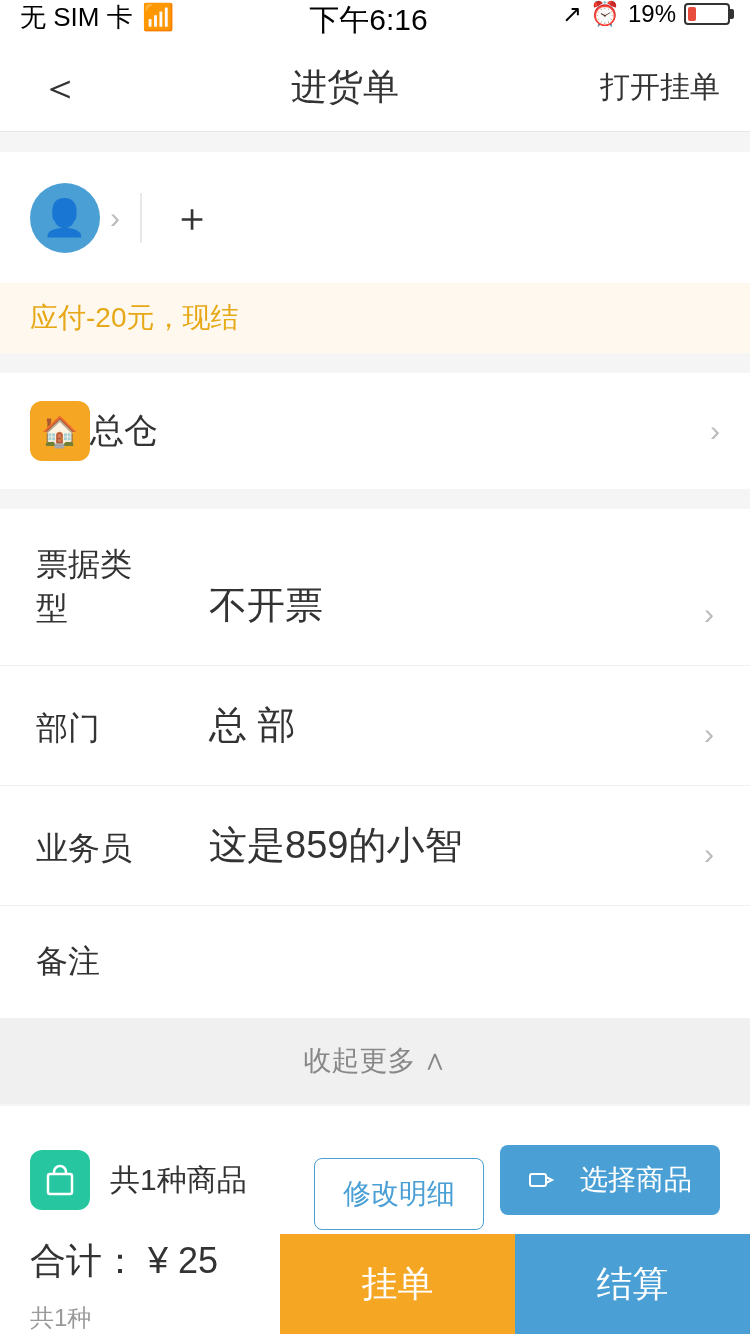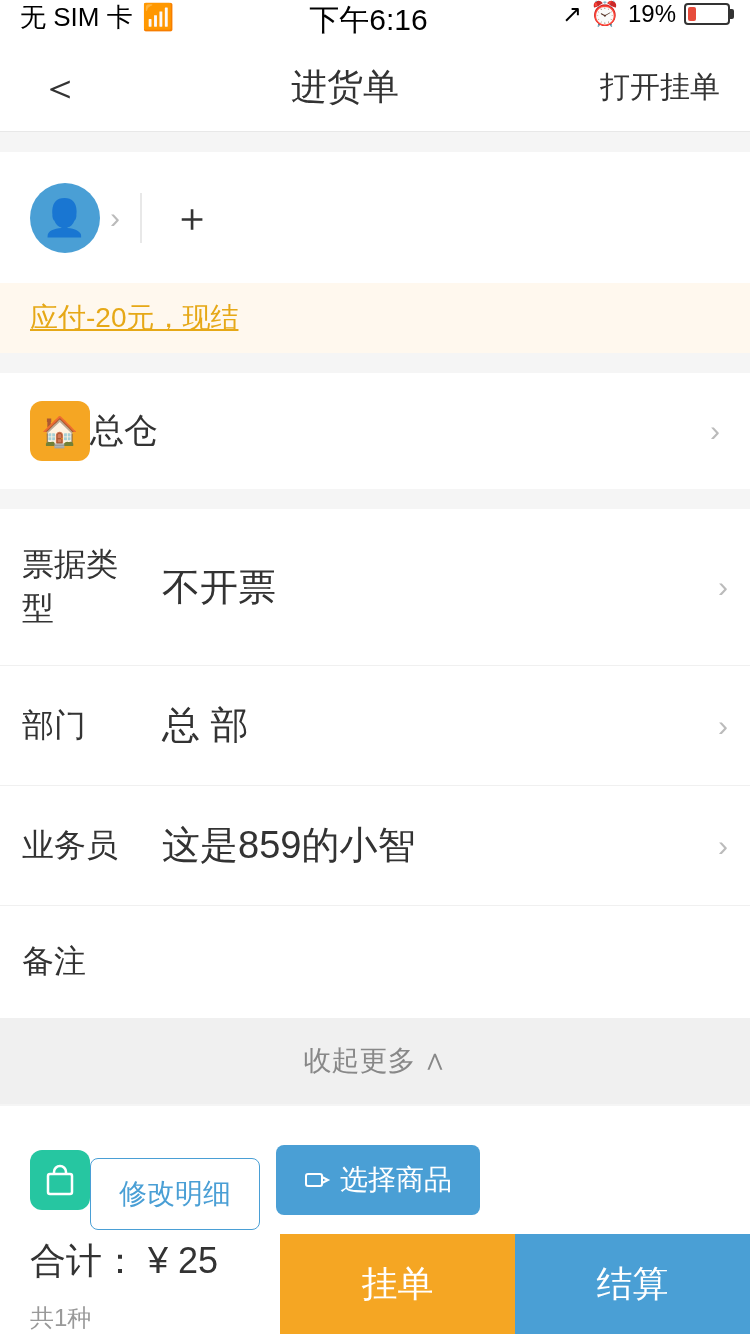--- a/index.html
+++ b/index.html
@@ -143,21 +143,20 @@
       font-size: 30px;
       margin-left: 10px;
     }
 
     
     .alert-banner {
       background: #fff8ee;
       padding: 16px 30px;
       font-size: 28px;
       color: #e6a817;
-      text-decoration: underline;
     }
 
     
     .warehouse-row {
       display: flex;
       align-items: center;
       padding: 28px 30px;
       background: #fff;
     }
     .warehouse-icon {
@@ -177,24 +176,25 @@
       color: #333;
     }
 
     
     .form-section {
       background: #fff;
       margin-top: 20px;
     }
     .form-row {
       display: flex;
-      align-items: center;
-      padding: 34px 22px;
+      align-items: flex-end;
+      padding: 34px 36px;
       border-bottom: 1px solid #f0f0f0;
       min-height: 100px;
+      gap: 33px;
     }
     .form-row:last-child {
       border-bottom: none;
     }
     .form-label {
       font-size: 32px;
       color: #333;
       width: 120px;
       flex-shrink: 0;
     }
@@ -257,21 +257,21 @@
     .btn-select {
       background: #4a9fd5;
       color: #fff;
       border: none;
       border-radius: 8px;
       padding: 16px 28px;
       font-size: 28px;
       cursor: pointer;
       display: flex;
       align-items: center;
-      gap: 8px;
+      gap: 24px;
     }
 
     
     .product-item {
       background: #fff;
       padding: 28px 30px;
       display: flex;
       align-items: center;
       margin-top: 2px;
     }
@@ -439,20 +439,21 @@
 
 <div class="collapse-bar">收起更多 ∧</div>
 
 <div class="product-header">
   <div class="product-icon">
     <svg width="36" height="36" viewBox="0 0 36 36" fill="none" xmlns="http://www.w3.org/2000/svg">
       <rect x="6" y="12" width="24" height="20" rx="2" stroke="white" stroke-width="2.5" fill="none"></rect>
       <path d="M12 12V10C12 6.686 14.686 4 18 4C21.314 4 24 6.686 24 10V12" stroke="white" stroke-width="2.5" fill="none"></path>
     </svg>
   </div>
+  <span class="product-count">共1种商品</span>
   <button class="btn-edit">修改明细</button>
   <button class="btn-select">
     <svg width="28" height="28" viewBox="0 0 28 28" fill="white" xmlns="http://www.w3.org/2000/svg">
       <rect x="2" y="8" width="16" height="12" rx="2" fill="none" stroke="white" stroke-width="2"></rect>
       <path d="M18 11L24 14L18 17" stroke="white" stroke-width="2" fill="none"></path>
     </svg>
     <span>选择商品</span>
   </button>
 </div>
 

